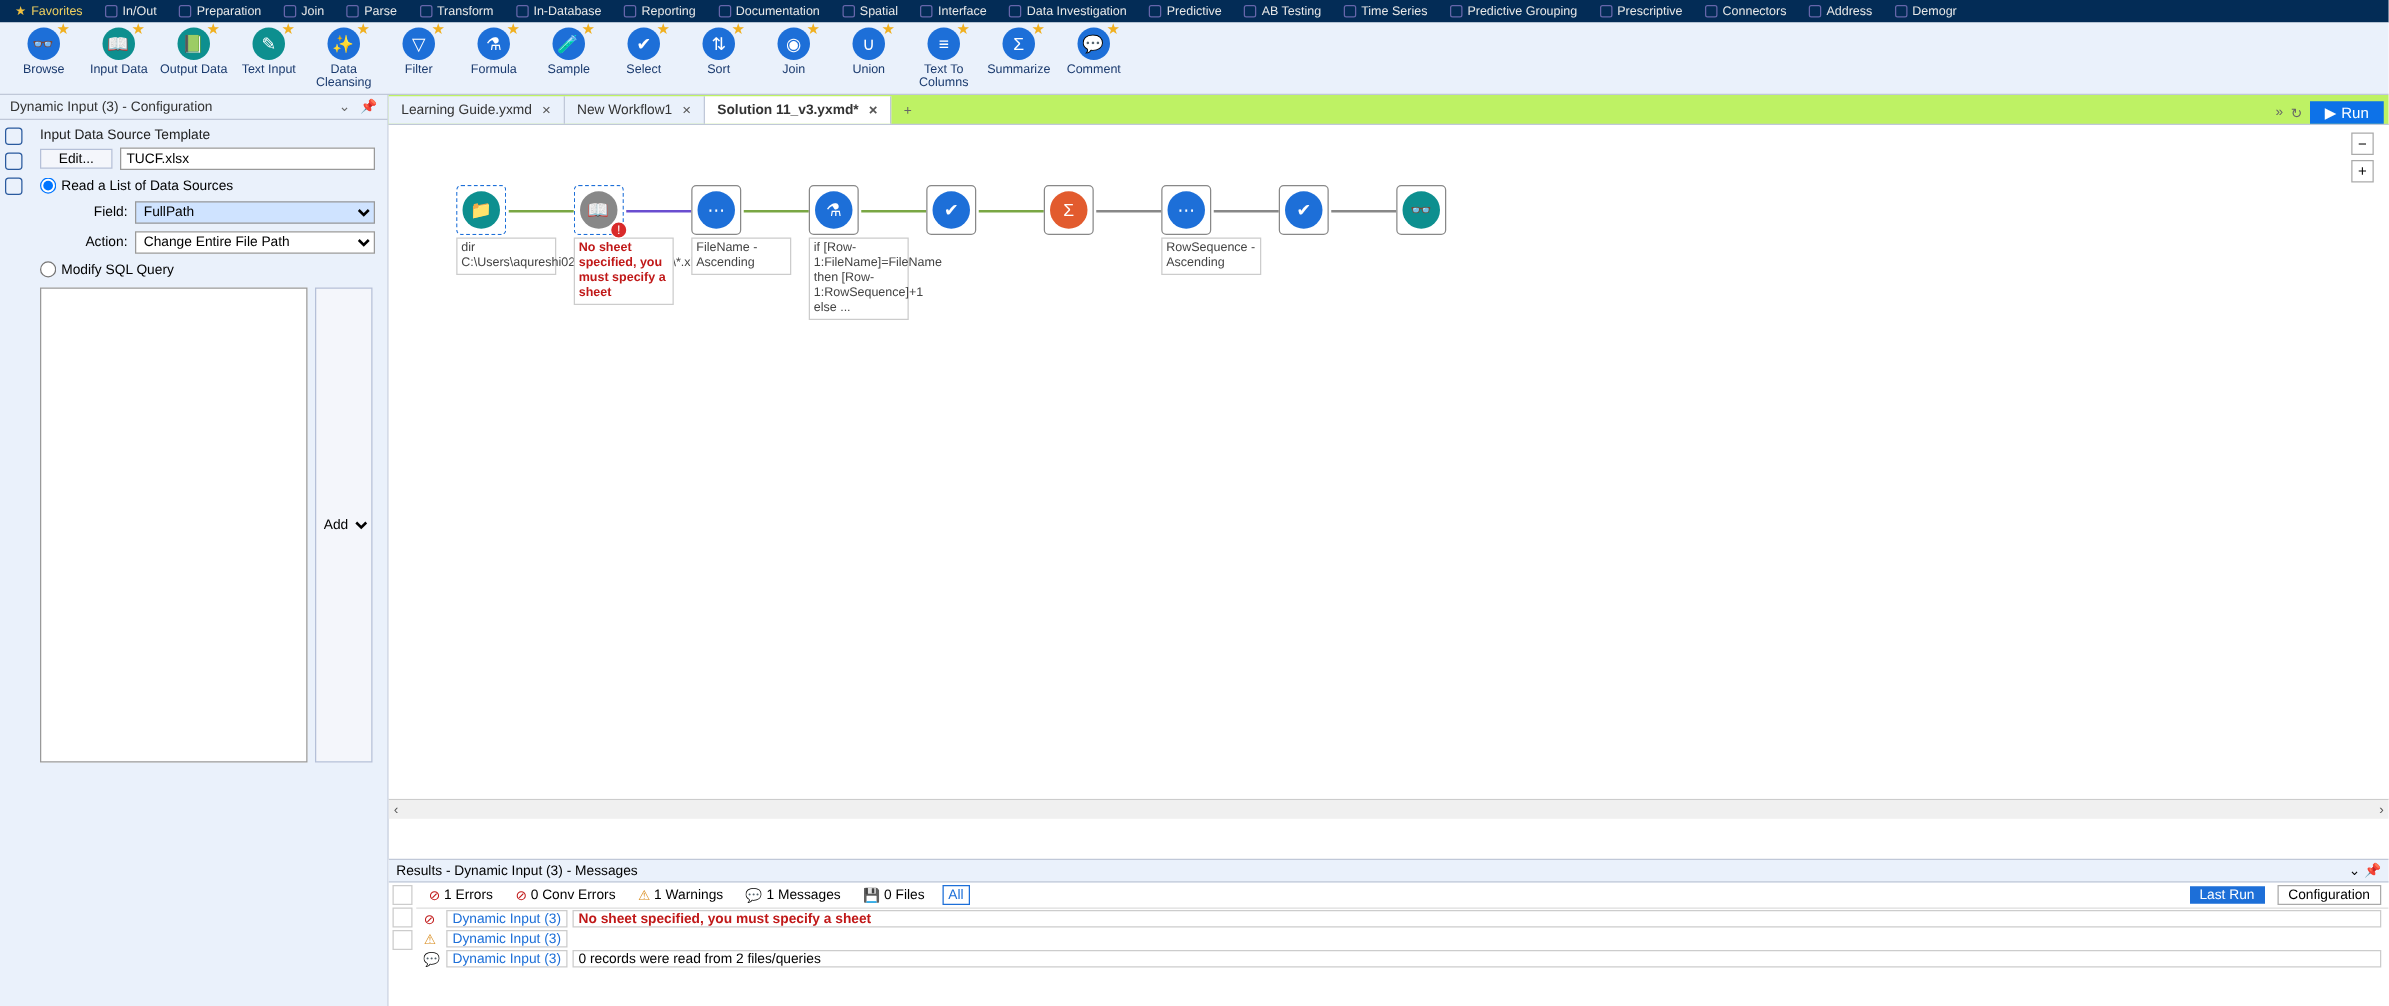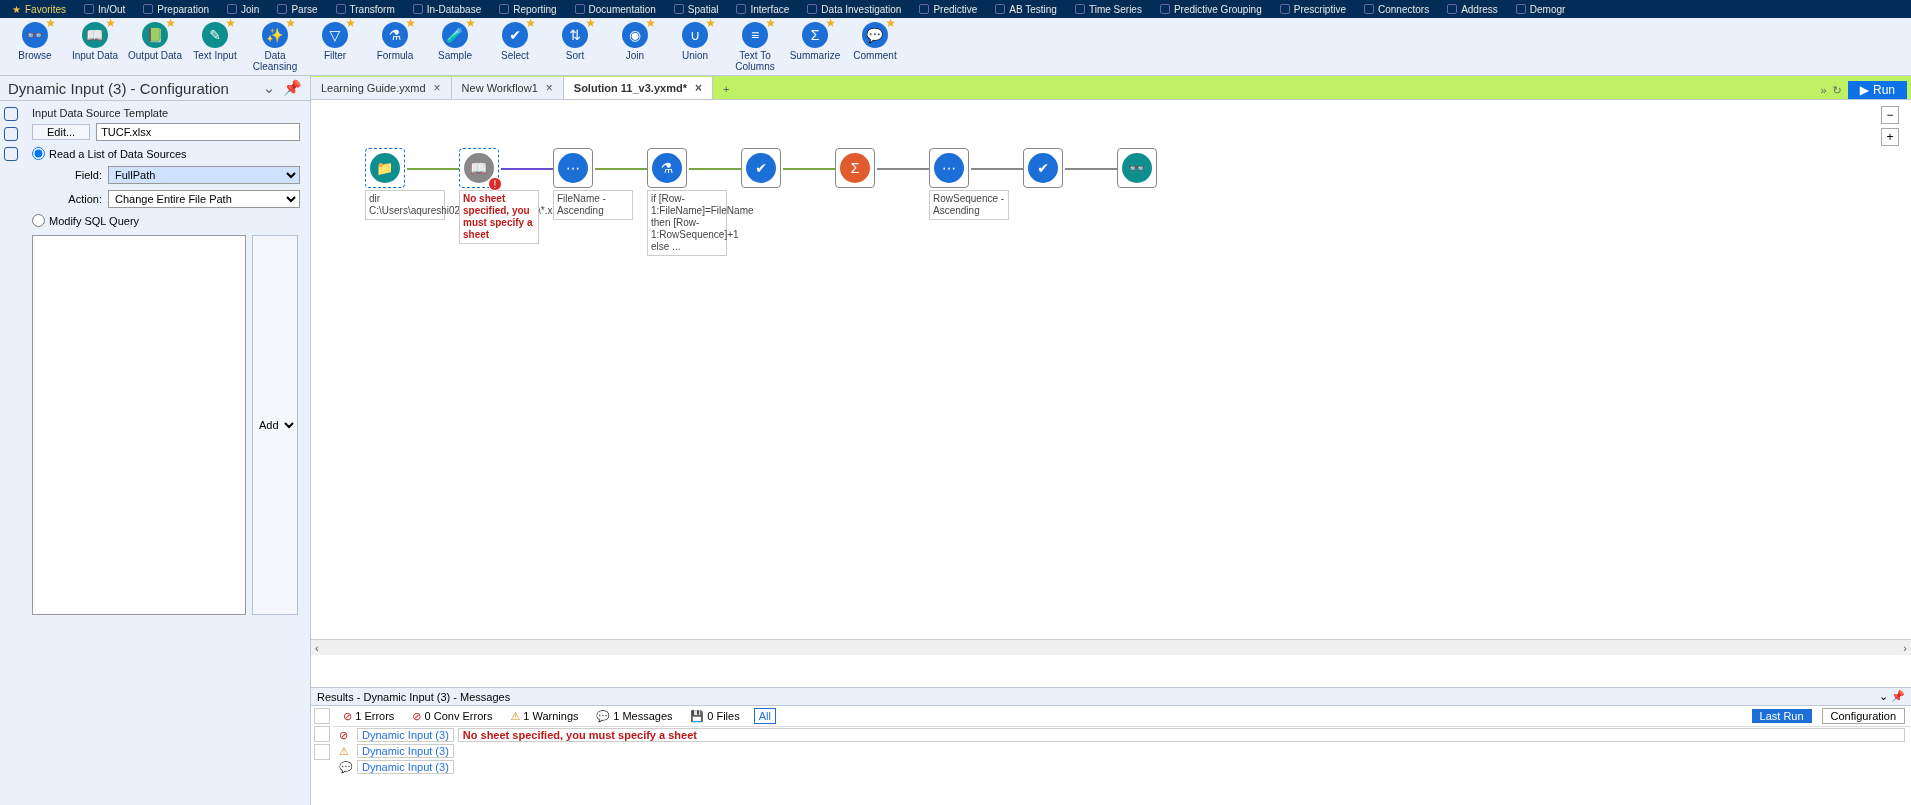--- a/index.html
+++ b/index.html
@@ -17,21 +17,21 @@
 .tool { display: flex; flex-direction: column; align-items: center; width: 58px; padding-top: 2px; cursor: pointer; }
 .tool .ticon { width: 26px; height: 26px; border-radius: 50%; display: flex; align-items: center; justify-content: center; font-size: 14px; color: #fff; position: relative; }
 .tool .ticon.blue { background: #1d6fd8; }
 .tool .ticon.teal { background: #0d8f8f; }
 .tool .tlabel { font-size: 10px; color: #1a3a6e; text-align: center; margin-top: 2px; line-height: 1.1; }
 .tool .star-overlay { position: absolute; top: -6px; right: -8px; color: #f0b020; font-size: 12px; }
 
 
 .main { display: flex; height: calc(100vh - 76px); }
 .left-panel { width: 610px; background: #eaf1fb; border-right: 1px solid #c0c8d8; display: flex; flex-direction: column; }
-.panel-header { padding: 3px 8px; font-size: 15px; color: #333; border-bottom: 1px solid #c0c8d8; display: flex; justify-content: space-between; align-items: center; }
+.panel-header { padding: 3px 8px; font-size: 11px; color: #333; border-bottom: 1px solid #c0c8d8; display: flex; justify-content: space-between; align-items: center; }
 .panel-header .controls { display: flex; gap: 8px; color: #666; }
 .panel-body { display: flex; flex: 1; overflow: hidden; }
 .side-icons { width: 22px; background: #eaf1fb; display: flex; flex-direction: column; align-items: center; gap: 6px; padding-top: 6px; }
 .side-icons .sic { width: 14px; height: 14px; border: 1px solid #2a5a9e; border-radius: 3px; }
 .config-area { flex: 1; padding: 6px 10px; font-size: 11px; }
 .config-area .lbl { font-size: 11px; margin-bottom: 4px; color: #222; }
 .row { display: flex; align-items: center; gap: 6px; margin-bottom: 6px; }
 .row label { width: 50px; text-align: right; }
 .btn-small { background: #f4f6fb; border: 1px solid #b5c0d8; padding: 1px 14px; font-size: 11px; cursor: pointer; }
 .text-input { border: 1px solid #999; padding: 1px 4px; font-size: 11px; background: #fff; flex: 1; height: 18px; }
@@ -435,19 +435,20 @@
               <span class="rsrc">Dynamic Input (3)</span>
               <span class="rmsg err">No sheet specified, you must specify a sheet</span>
             </div>
             <div class="result-row">
               <span class="ricon" style="color:#d88a1a;">⚠</span>
               <span class="rsrc">Dynamic Input (3)</span>
             </div>
             <div class="result-row">
               <span class="ricon">💬</span>
               <span class="rsrc">Dynamic Input (3)</span>
+              <span class="rmsg">0 records were read from 2 files/queries</span>
             </div>
           </div>
         </div>
       </div>
     </div>
   </div>
 </div>
 
 </body></html>

